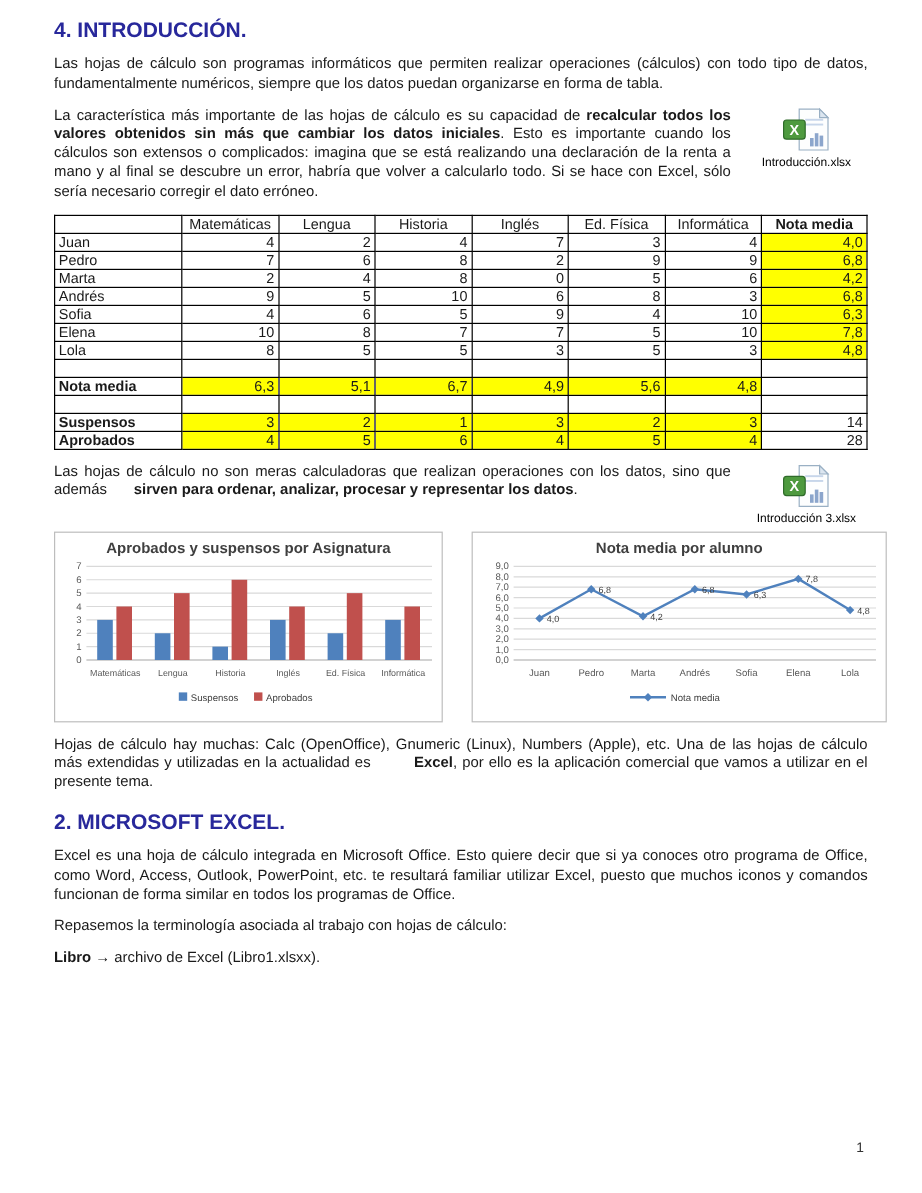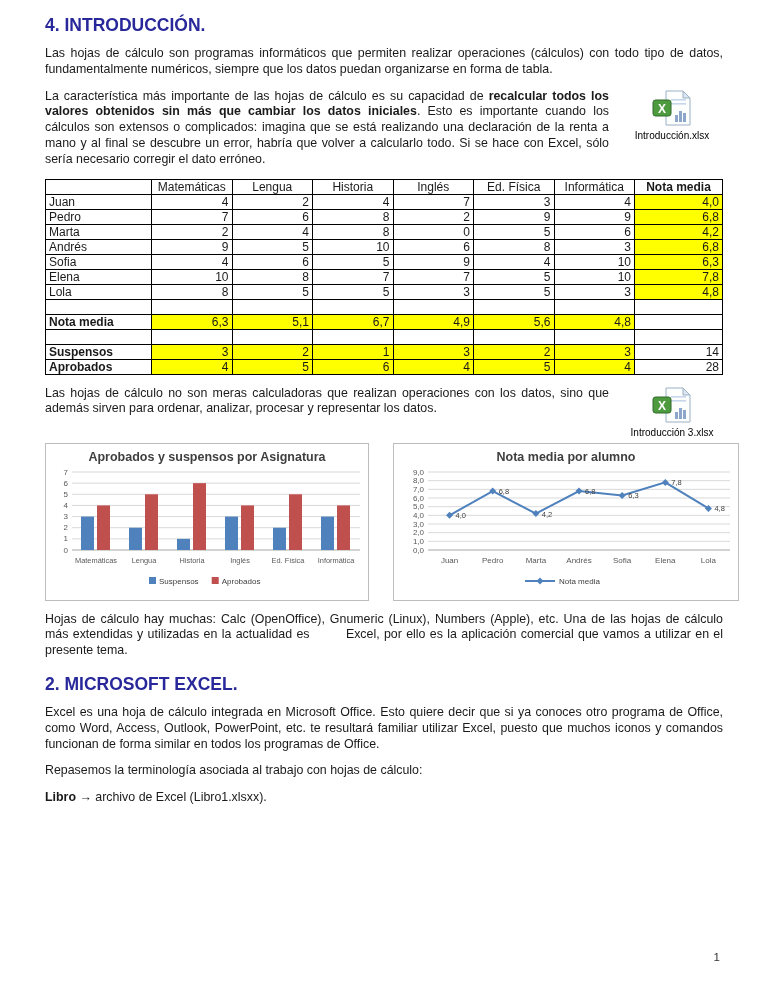--- a/index.html
+++ b/index.html
@@ -232,21 +232,21 @@
         <rect x="20" y="10" width="15" height="1.6" fill="#c7d6ea"></rect>
         <rect x="20" y="14" width="15" height="1.6" fill="#c7d6ea"></rect>
         <rect x="24" y="26" width="3" height="7" fill="#8ca6cc"></rect>
         <rect x="28" y="22" width="3" height="11" fill="#8ca6cc"></rect>
         <rect x="32" y="24" width="3" height="9" fill="#8ca6cc"></rect>
         <rect x="2" y="11" width="18" height="16" rx="2.5" fill="#4e9a3f" stroke="#2f6b2a" stroke-width="1"></rect>
         <text x="11" y="23.5" text-anchor="middle" font-size="12" font-weight="bold" fill="#ffffff" font-family="Liberation Sans, sans-serif">X</text>
       </svg>
       <div class="lbl">Introducción 3.xlsx</div>
     </div>
-    <p class="body"><span>Las hojas de cálculo no son meras calculadoras que realizan operaciones con los datos, sino que además </span><span style="font-weight: normal;">sirven para ordenar, analizar, procesar y representar los datos</span><span>.</span></p>
+    <p class="body"><span>Las hojas de cálculo no son meras calculadoras que realizan operaciones con los datos, sino que además </span><span style="font-weight: bold; margin-left: 19px;">sirven para ordenar, analizar, procesar y representar los datos</span><span>.</span></p>
   </div>
 
   <div class="charts">
     <div class="chartbox">
       <svg id="chart0" width="322" height="152">
           <text x="161" y="17" font-size="12.5" text-anchor="middle" fill="#3f3f3f" font-family="Liberation Sans, sans-serif" font-weight="bold">Aprobados y suspensos por Asignatura</text>
           <line x1="26" y1="106" x2="314" y2="106" stroke="#a6a6a6" stroke-width="1"></line>
           <text x="22" y="108.5" font-size="8" text-anchor="end" fill="#595959" font-family="Liberation Sans, sans-serif">0</text>
           <line x1="26" y1="94.85714285714286" x2="314" y2="94.85714285714286" stroke="#d9d9d9" stroke-width="1"></line>
           <text x="22" y="97.35714285714286" font-size="8" text-anchor="end" fill="#595959" font-family="Liberation Sans, sans-serif">1</text>
@@ -331,21 +331,21 @@
           <text x="277.28571428571433" y="41.39999999999999" font-size="7.5" text-anchor="start" fill="#404040" font-family="Liberation Sans, sans-serif">7,8</text>
           <path d="M314.42857142857144 60.900000000000006 L317.92857142857144 64.4 L314.42857142857144 67.9 L310.92857142857144 64.4 Z" fill="#4f81bd"></path>
           <text x="320.42857142857144" y="67.4" font-size="7.5" text-anchor="start" fill="#404040" font-family="Liberation Sans, sans-serif">4,8</text>
           <line x1="131" y1="137" x2="161" y2="137" stroke="#4f81bd" stroke-width="2"></line>
           <path d="M146 133.5 L149.5 137 L146 140.5 L142.5 137 Z" fill="#4f81bd"></path>
           <text x="165" y="140" font-size="8" text-anchor="start" fill="#404040" font-family="Liberation Sans, sans-serif">Nota media</text>
         </svg>
     </div>
   </div>
 
-  <p class="body"><span>Hojas de cálculo hay muchas: Calc (OpenOffice), Gnumeric (Linux), Numbers (Apple), etc. Una de las hojas de cálculo más extendidas y utilizadas en la actualidad es </span><span style="font-weight: normal; padding-left: 32px;">Excel</span><span>, por ello es la aplicación comercial que vamos a utilizar en el presente tema.</span></p>
+  <p class="body"><span>Hojas de cálculo hay muchas: Calc (OpenOffice), Gnumeric (Linux), Numbers (Apple), etc. Una de las hojas de cálculo más extendidas y utilizadas en la actualidad es </span><span style="font-weight: bold; padding-left: 32px;">Excel</span><span>, por ello es la aplicación comercial que vamos a utilizar en el presente tema.</span></p>
 
   <h2 class="section">2. MICROSOFT EXCEL.</h2>
 
   <p class="body"><span>Excel es una hoja de cálculo integrada en Microsoft Office. Esto quiere decir que si ya conoces otro programa de Office, como Word, Access, Outlook, PowerPoint, etc. te resultará familiar utilizar Excel, puesto que muchos iconos y comandos funcionan de forma similar en todos los programas de Office.</span></p>
 
 
   <p class="body"><span>Repasemos la terminología asociada al trabajo con hojas de cálculo:</span></p>
 
   <p class="body"><span style="font-weight: bold;">Libro</span><span> → archivo de Excel (Libro1.xlsxx).</span></p>
 

